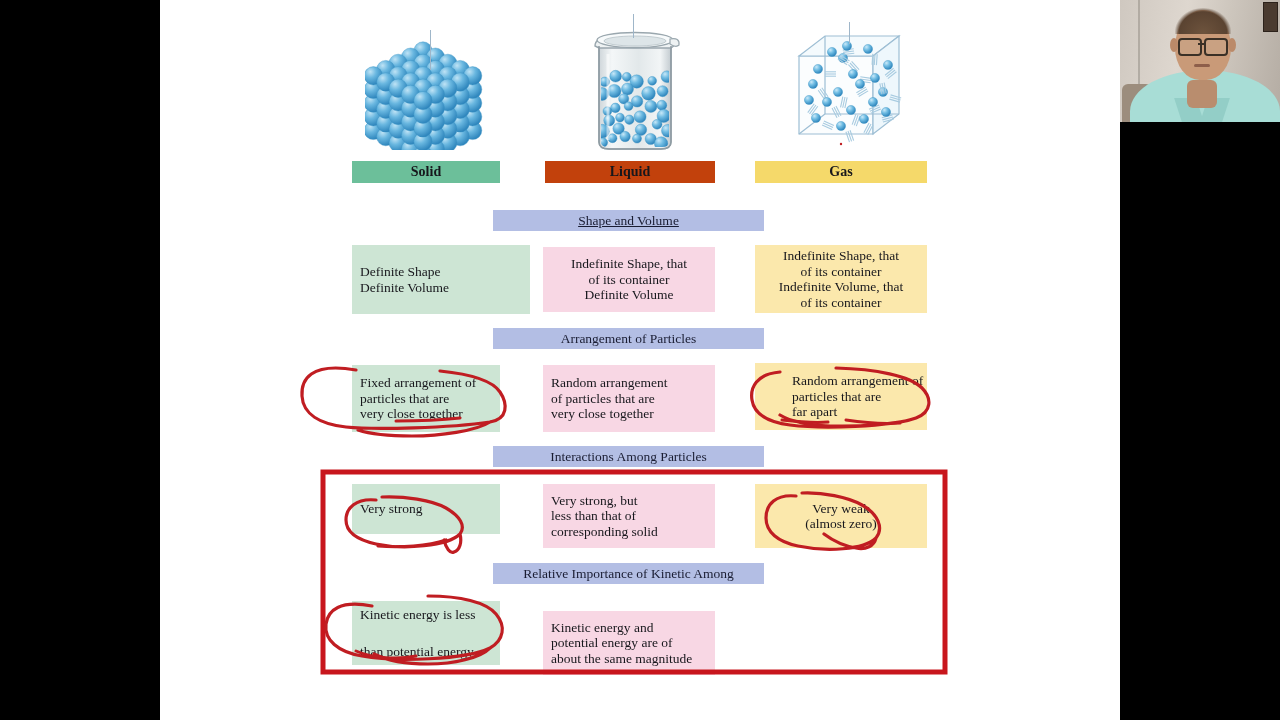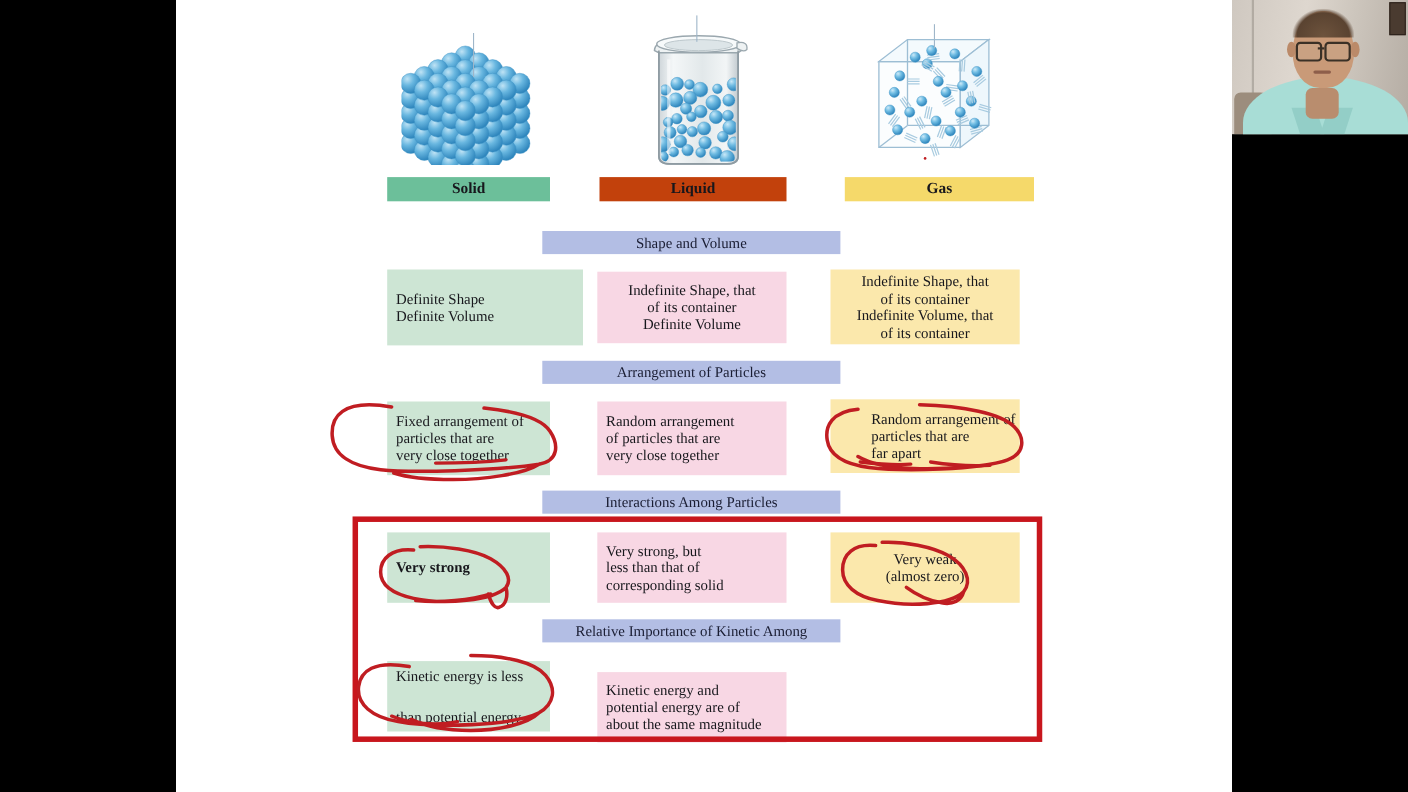--- a/index.html
+++ b/index.html
@@ -495,25 +495,25 @@
         <circle cx="56" cy="122" r="1.2" fill="#c01d22"></circle>
       </svg>
     </div>
 
     <div class="state-header" style="left:192px; top:161px; width:148px; background:#6cbf9a;">
       <span>Solid</span>
     </div>
     <div class="state-header" style="left:385px; top:161px; width:170px; background:#c2410c;">
       <span>Liquid</span>
     </div>
-    <div class="state-header" style="left:595px; top:161px; width:172px; background:#f5d96a;margin-left:13px;">
+    <div class="state-header" style="left:595px; top:161px; width:172px; background:#f5d96a;">
       <span>Gas</span>
     </div>
 
-    <div class="section-bar" style="left:333px; top:210px; width:271px;">
+    <div class="section-bar" style="left:333px; top:210px; width:271px;text-decoration:underline;">
       <span>Shape and Volume</span>
     </div>
     <div class="cell solidcell" style="left:192px; top:245px; width:178px; height:69px;">
       <div class="ln">Definite Shape</div>
       <div class="ln">Definite Volume</div>
     </div>
     <div class="cell liquidcell center" style="left:383px; top:247px; width:172px; height:65px;">
       <div class="ln">Indefinite Shape, that</div>
       <div class="ln">of its container</div>
       <div class="ln">Definite Volume</div>
@@ -540,21 +540,21 @@
     </div>
     <div class="cell gascell" style="left:595px; top:363px; width:172px; height:67px;padding-left:37px;">
       <div class="ln">Random arrangement of</div>
       <div class="ln">particles that are</div>
       <div class="ln">far apart</div>
     </div>
 
     <div class="section-bar" style="left:333px; top:446px; width:271px;">
       <span>Interactions Among Particles</span>
     </div>
-    <div class="cell solidcell" style="left:192px; top:484px; width:148px; height:64px;font-weight:bold;">
+    <div class="cell solidcell" style="left:192px; top:484px; width:148px; height:50px;">
       <div class="ln">Very strong</div>
     </div>
     <div class="cell liquidcell" style="left:383px; top:484px; width:172px; height:64px;">
       <div class="ln">Very strong, but</div>
       <div class="ln">less than that of</div>
       <div class="ln">corresponding solid</div>
     </div>
     <div class="cell gascell center" style="left:595px; top:484px; width:172px; height:64px;">
       <div class="ln">Very weak</div>
       <div class="ln">(almost zero)</div>

